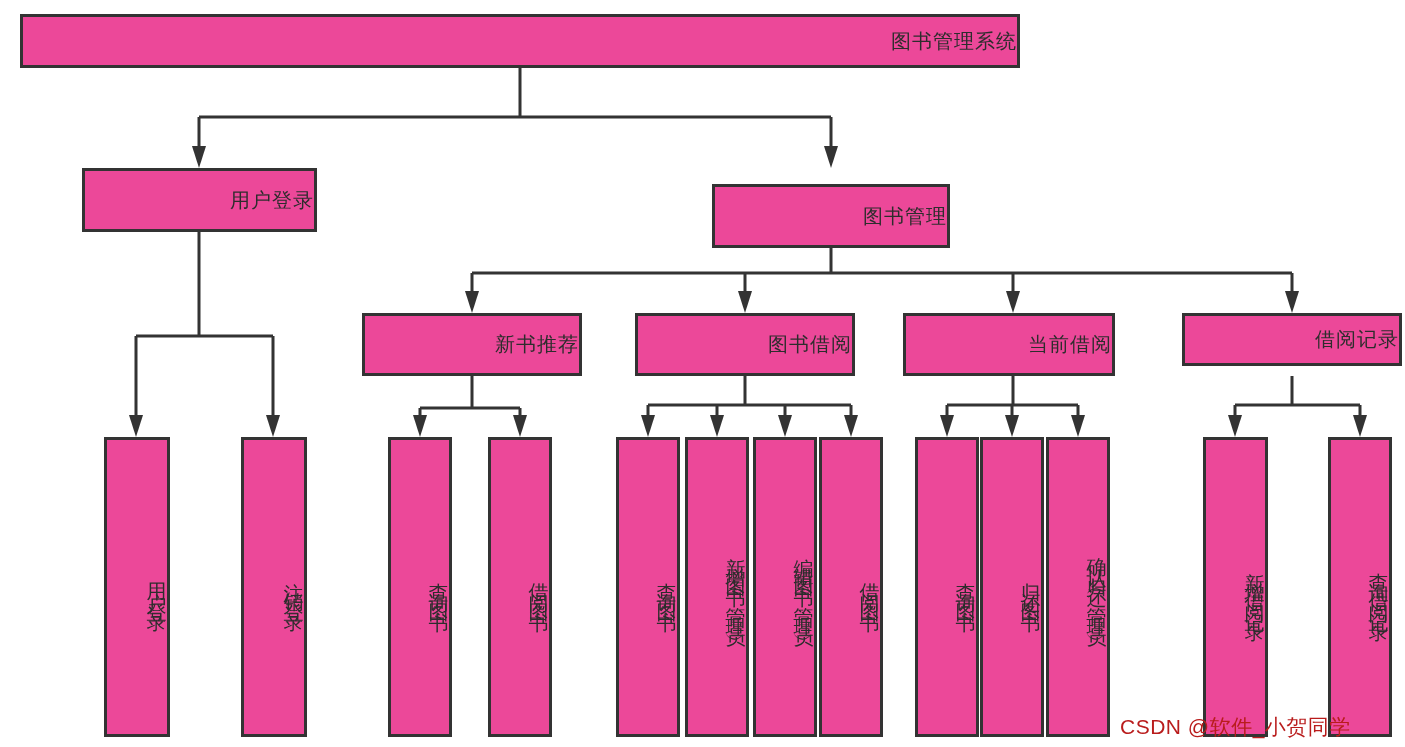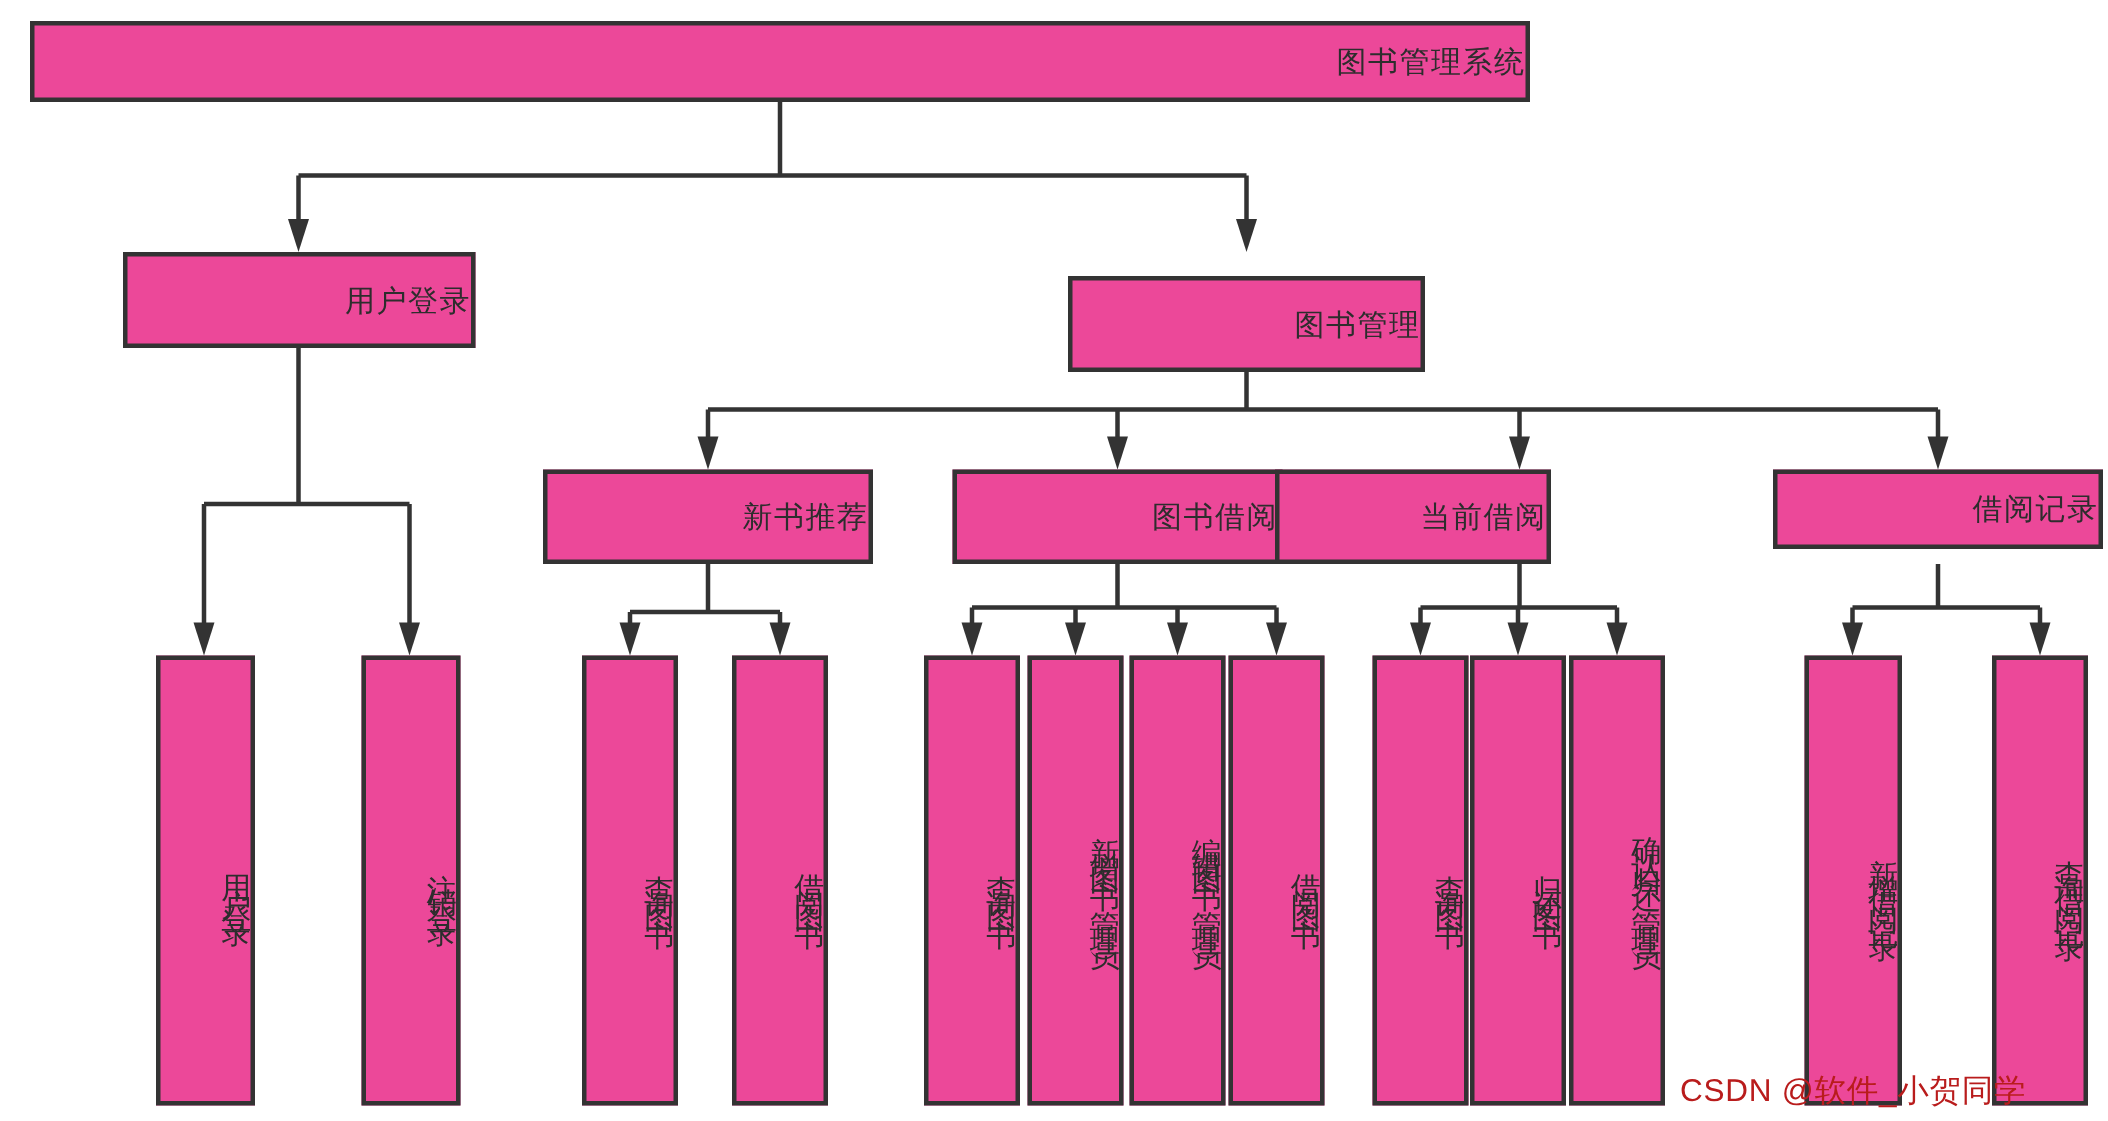--- a/index.html
+++ b/index.html
@@ -90,21 +90,21 @@
   <div class="node" style="left:712px; top:168px; width:238px; height:64px;margin-top:16px;">
     <span>图书管理</span>
   </div>
 
   <div class="node" style="left:362px; top:313px; width:220px; height:63px;">
     <span>新书推荐</span>
   </div>
   <div class="node" style="left:635px; top:313px; width:220px; height:63px;">
     <span>图书借阅</span>
   </div>
-  <div class="node" style="left:850px; top:313px; width:184px; height:63px;">
+  <div class="node" style="left:903px; top:313px; width:212px; height:63px;">
     <span>当前借阅</span>
   </div>
   <div class="node" style="left:1182px; top:313px; width:220px; height:53px;">
     <span>借阅记录</span>
   </div>
 
   <div class="node leaf" style="left:104px; top:437px; width:66px; height:300px;">
     <span class="vtext">用户登录</span>
   </div>
   <div class="node leaf" style="left:241px; top:437px; width:66px; height:300px;">

